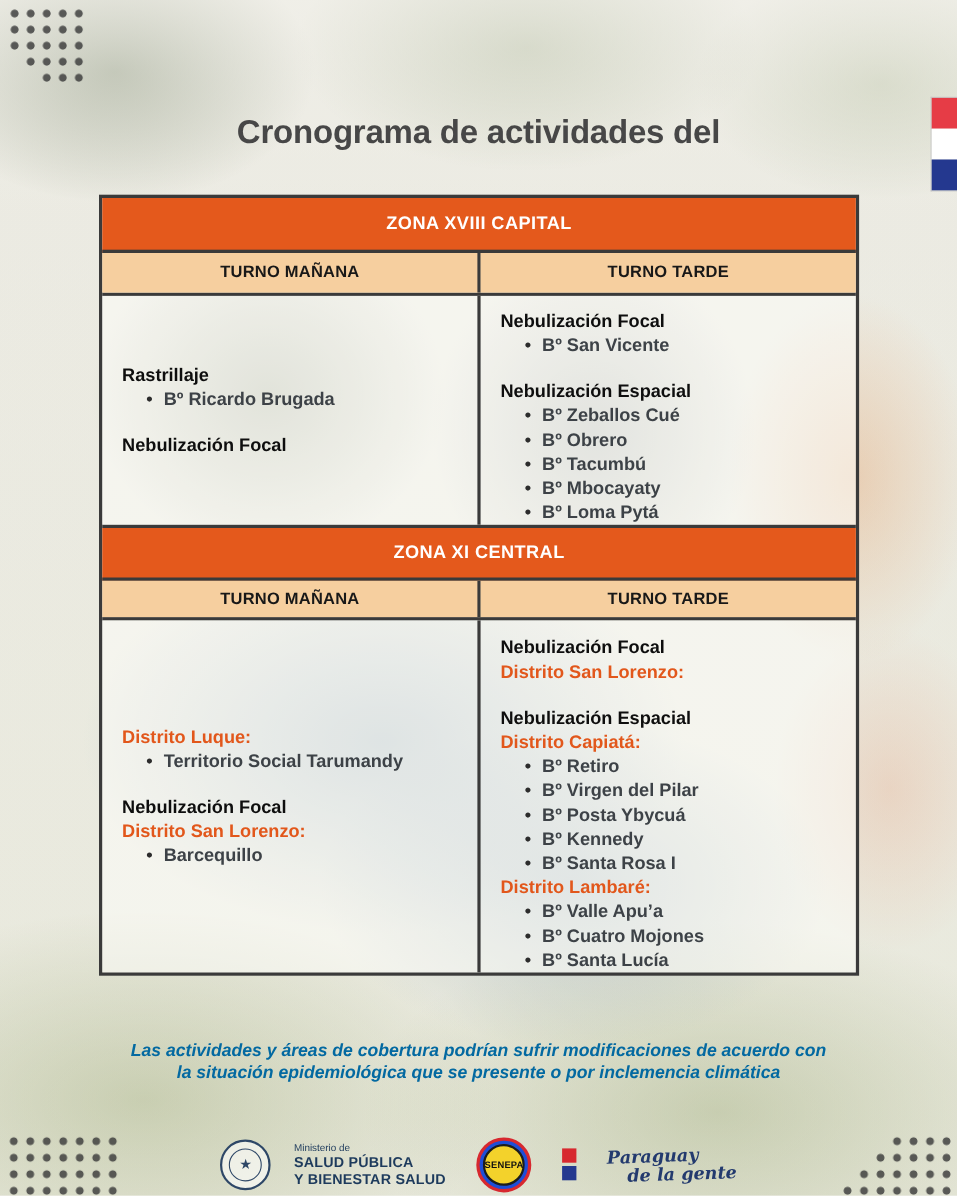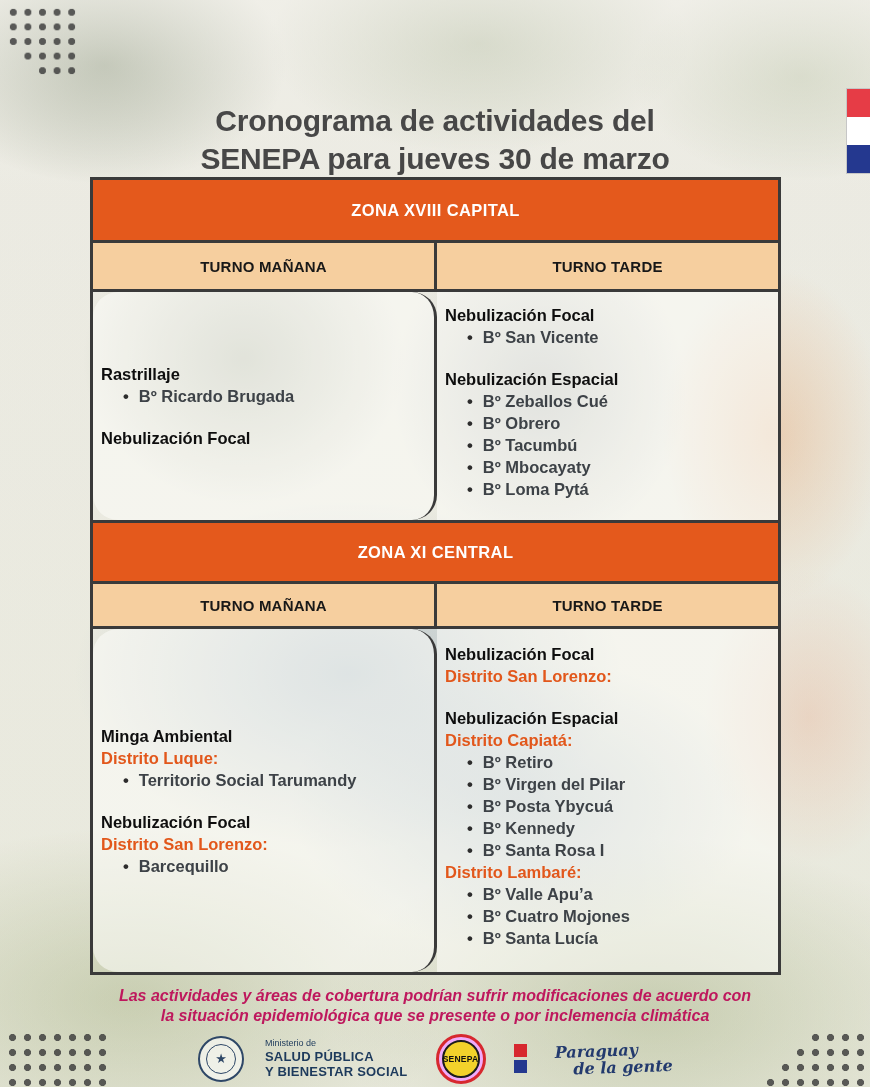--- a/index.html
+++ b/index.html
@@ -42,60 +42,60 @@
   
   .flag{position:absolute;right:0;top:88px;width:23px;height:84px;border:1px solid #c6c6c6;border-right:none;}
   .flag div{height:33.34%;}
   .flag .f-red{background:#e63c46;}
   .flag .f-white{background:#ffffff;}
   .flag .f-blue{background:var(--flag_blue,#24388f);}
   
   .title{position:absolute;top:70px;left:0;width:100%;text-align:center;
     color:var(--title_gray,#474747);font-weight:800;font-size:30px;line-height:38px;letter-spacing:-.2px;margin-top:32px;}
   
-  .board{position:absolute;left:90px;top:177px;width:691px;height:798px;box-sizing:border-box;
+  .board{position:absolute;left:90px;top:177px;width:691px;height:710px;box-sizing:border-box;
     border:3px solid var(--border_dark,#3a3a3a);display:flex;flex-direction:column;}
   .zone-header{background:var(--accent_orange,#e4591c);display:flex;align-items:center;justify-content:center;
     border-bottom:3px solid var(--border_dark,#3a3a3a);}
   .zone-header span{color:#fff;font-weight:800;font-size:16.5px;letter-spacing:.4px;}
   .zh1{height:60px;} .zh2{height:58px;}
   .turno-row{display:flex;border-bottom:3px solid var(--border_dark,#3a3a3a);}
   .tr1{height:46px;} .tr2{height:42px;}
   .turno-cell{flex:1;background:var(--header_peach,#f6cf9f);display:flex;align-items:center;justify-content:center;
     font-weight:700;font-size:15px;color:#181818;letter-spacing:.2px;}
   .turno-cell.first{border-right:3px solid var(--border_dark,#3a3a3a);}
   .content-row{display:flex;}
   .cr1{height:228px;border-bottom:3px solid var(--border_dark,#3a3a3a);}
   .cr2{flex:1;}
-  .cell{flex:1;background:rgba(253,253,250,.55);display:flex;flex-direction:column;box-sizing:border-box;padding:0 8px;}
+  .cell{flex:1;background:rgba(253,253,250,.55);display:flex;flex-direction:column;box-sizing:border-box;padding:0 18px;}
   .cell.first{border-right:3px solid var(--border_dark,#3a3a3a);}
-  .cell.v-center{justify-content:center;border-radius:25px;}
+  .cell.v-center{justify-content:center;}
   .cell.v-top1{padding-top:12px;}
   .cell.v-top2{padding-top:14px;}
   .line{font-size:16.5px;line-height:22px;}
   .line.h{font-weight:700;color:#0e0e0e;}
   .line.d{font-weight:700;color:var(--district_orange,#e2571b);}
   .line.b{font-weight:700;color:#3d4247;display:flex;padding-left:22px;}
   .line.b::before{content:"\2022";margin-right:10px;color:#2c2c2c;font-weight:700;}
   .line.sp{height:20px;}
   
-  .footnote{position:absolute;top:986px;left:0;width:100%;text-align:center;
-    font-style:italic;font-weight:700;font-size:16px;line-height:20px;color:#be185d;}
+  .footnote{position:absolute;top:946px;left:0;width:100%;text-align:center;
+    font-style:italic;font-weight:700;font-size:16px;line-height:20px;color:#0369a1;}
   
   .logos{position:absolute;top:1030px;left:0;width:100%;height:57px;
     display:flex;align-items:center;justify-content:center;gap:28px;}
   .logo-ministry{display:flex;align-items:center;gap:9px;}
   .seal{width:46px;height:46px;border-radius:50%;border:2px solid #2e4767;background:rgba(255,255,255,.6);
     display:flex;align-items:center;justify-content:center;box-sizing:border-box;}
   .seal-inner{width:28px;height:28px;border-radius:50%;border:1.5px solid #2e4767;
     display:flex;align-items:center;justify-content:center;color:#2e4767;font-size:13px;}
   .ministry-text{color:var(--navy,#1d3a5c);margin-left:12px;}
   .m-pre{font-size:9px;line-height:11px;}
   .m-l1,.m-l2{font-size:13px;font-weight:700;line-height:15px;letter-spacing:.2px;}
-  .senepa-badge{width:50px;height:50px;border-radius:50%;background:#f0abfc;border:3px solid var(--flag_red,#d7282f);
+  .senepa-badge{width:50px;height:50px;border-radius:50%;background:#1d4ed8;border:3px solid var(--flag_red,#d7282f);
     display:flex;align-items:center;justify-content:center;box-sizing:border-box;}
   .senepa-inner{width:38px;height:38px;border-radius:50%;background:var(--senepa_yellow,#f3d22b);border:2px solid #1c1c1c;
     display:flex;align-items:center;justify-content:center;font-size:8.5px;font-weight:800;color:#101010;box-sizing:border-box;letter-spacing:.2px;}
   .logo-gov{display:flex;align-items:center;gap:8px;}
   .gov-squares{display:flex;flex-direction:column;gap:3px;}
   .sq{width:13px;height:13px;}
   .sq.red{background:var(--flag_red,#d7282f);}
   .sq.blue{background:var(--flag_blue,#24388f);}
   .gov-text div{font-size:20px;font-weight:800;color:#233a6e;line-height:20px;letter-spacing:.4px;}
   .slogan{font-family:"DejaVu Serif",serif;font-style:italic;font-weight:700;color:#233a6e;
@@ -113,21 +113,20 @@
   <div class="dots dots-br"></div>
 
   <div class="flag">
     <div class="f-red"></div>
     <div class="f-white"></div>
     <div class="f-blue"></div>
   </div>
 
   <div class="title">
     <div>Cronograma de actividades del</div>
-    <div>SENEPA para jueves 30 de marzo</div>
   </div>
 
   <div class="board">
 
     <div class="zone-header zh1">
       <span>ZONA XVIII CAPITAL</span>
     </div>
     <div class="turno-row tr1">
       <div class="turno-cell first">TURNO MAÑANA</div>
       <div class="turno-cell">TURNO TARDE</div>
@@ -154,21 +153,20 @@
 
     <div class="zone-header zh2">
       <span>ZONA XI CENTRAL</span>
     </div>
     <div class="turno-row tr2">
       <div class="turno-cell first">TURNO MAÑANA</div>
       <div class="turno-cell">TURNO TARDE</div>
     </div>
     <div class="content-row cr2">
       <div class="cell first v-center">
-          <div class="line h">Minga Ambiental</div>
           <div class="line d">Distrito Luque:</div>
           <div class="line b">Territorio Social Tarumandy</div>
           <div class="line sp"></div>
           <div class="line h">Nebulización Focal</div>
           <div class="line d">Distrito San Lorenzo:</div>
           <div class="line b">Barcequillo</div>
         </div>
       <div class="cell v-top2">
           <div class="line h">Nebulización Focal</div>
           <div class="line d">Distrito San Lorenzo:</div>
@@ -195,21 +193,21 @@
   </div>
 
   <div class="logos">
     <div class="logo-ministry">
       <div class="seal">
         <div class="seal-inner">★</div>
       </div>
       <div class="ministry-text">
         <div class="m-pre">Ministerio de</div>
         <div class="m-l1">SALUD PÚBLICA</div>
-        <div class="m-l2">Y BIENESTAR SOCIAL</div>
+        <div class="m-l2">Y BIENESTAR SALUD</div>
       </div>
     </div>
     <div class="senepa-badge">
       <div class="senepa-inner">SENEPA</div>
     </div>
     <div class="logo-gov">
       <div class="gov-squares">
         <div class="sq red"></div>
         <div class="sq blue"></div>
       </div>

